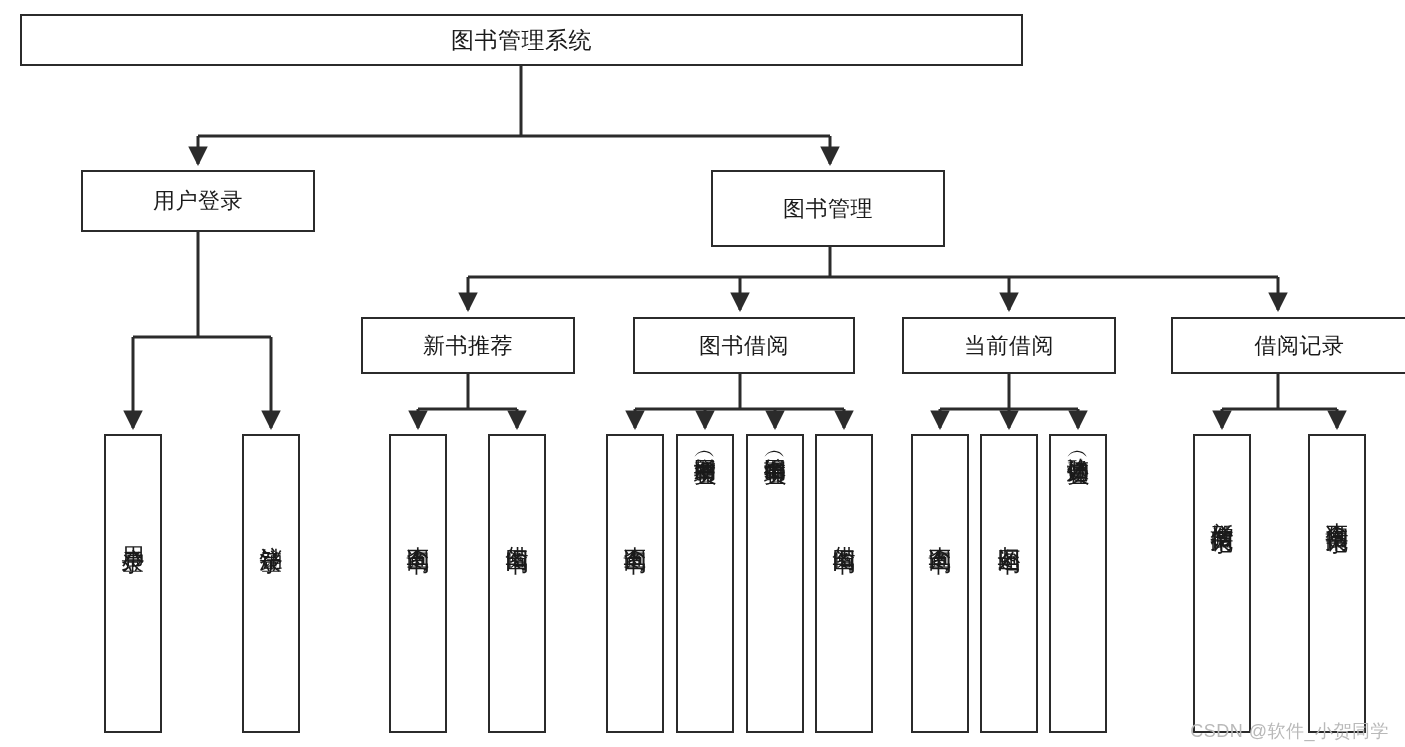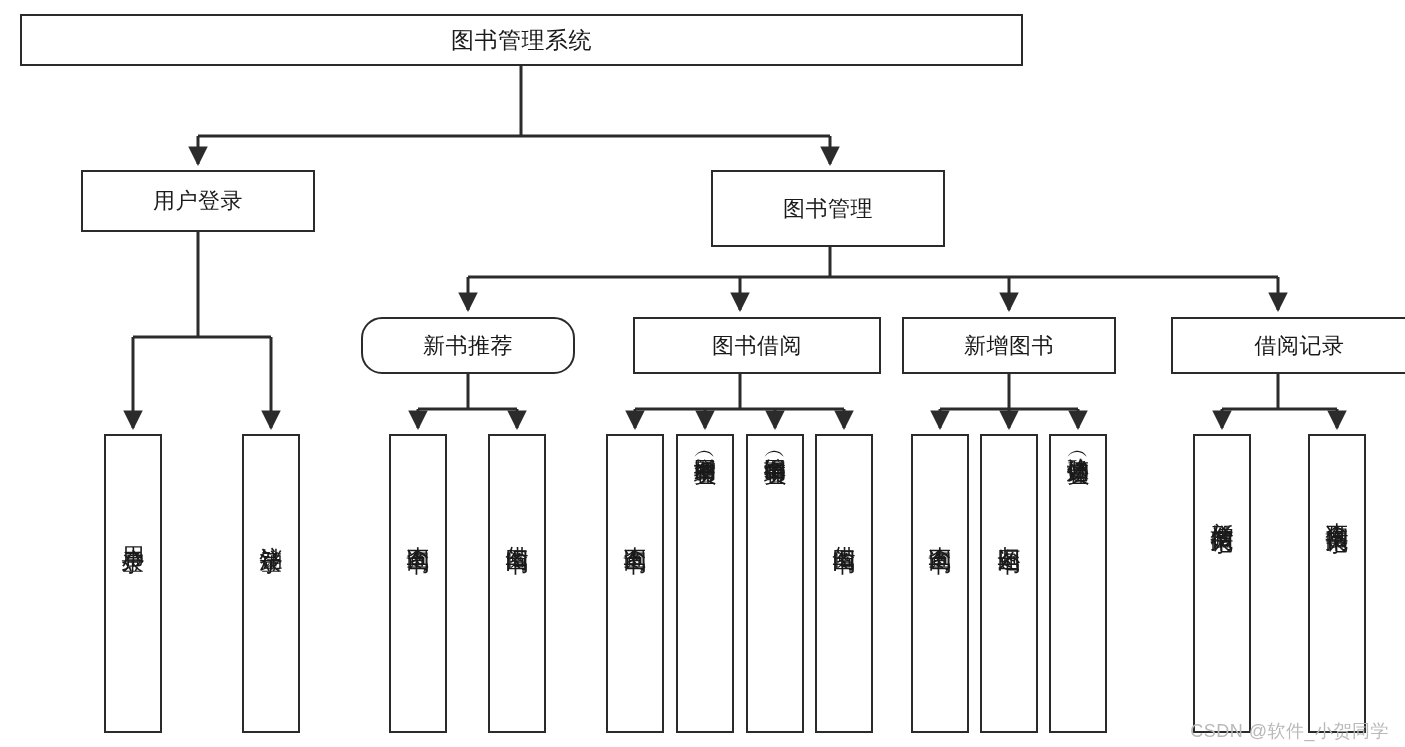--- a/index.html
+++ b/index.html
@@ -142,28 +142,28 @@
     <span class="lbl">图书管理系统</span>
   </div>
 
   <div class="node horiz" style="left:81px; top:170px; width:234px; height:62px;">
     <span class="lbl">用户登录</span>
   </div>
   <div class="node horiz" style="left:711px; top:170px; width:234px; height:77px;">
     <span class="lbl">图书管理</span>
   </div>
 
-  <div class="node horiz" style="left:361px; top:317px; width:214px; height:57px;border-radius:21px;">
+  <div class="node horiz" style="left:361px; top:317px; width:214px; height:57px;">
     <span class="lbl">新书推荐</span>
   </div>
-  <div class="node horiz" style="left:633px; top:317px; width:248px; height:57px;">
+  <div class="node horiz" style="left:633px; top:317px; width:222px; height:57px;">
     <span class="lbl">图书借阅</span>
   </div>
   <div class="node horiz" style="left:902px; top:317px; width:214px; height:57px;">
-    <span class="lbl">新增图书</span>
+    <span class="lbl">当前借阅</span>
   </div>
   <div class="node horiz" style="left:1171px; top:317px; width:257px; height:57px;">
     <span class="lbl">借阅记录</span>
   </div>
 
   <div class="node vert mid2" style="left:104px; top:434px; width:58px; height:299px;">
     <span class="lbl">用户登录</span>
   </div>
   <div class="node vert mid2" style="left:242px; top:434px; width:58px; height:299px;">
     <span class="lbl">注销登录</span>

